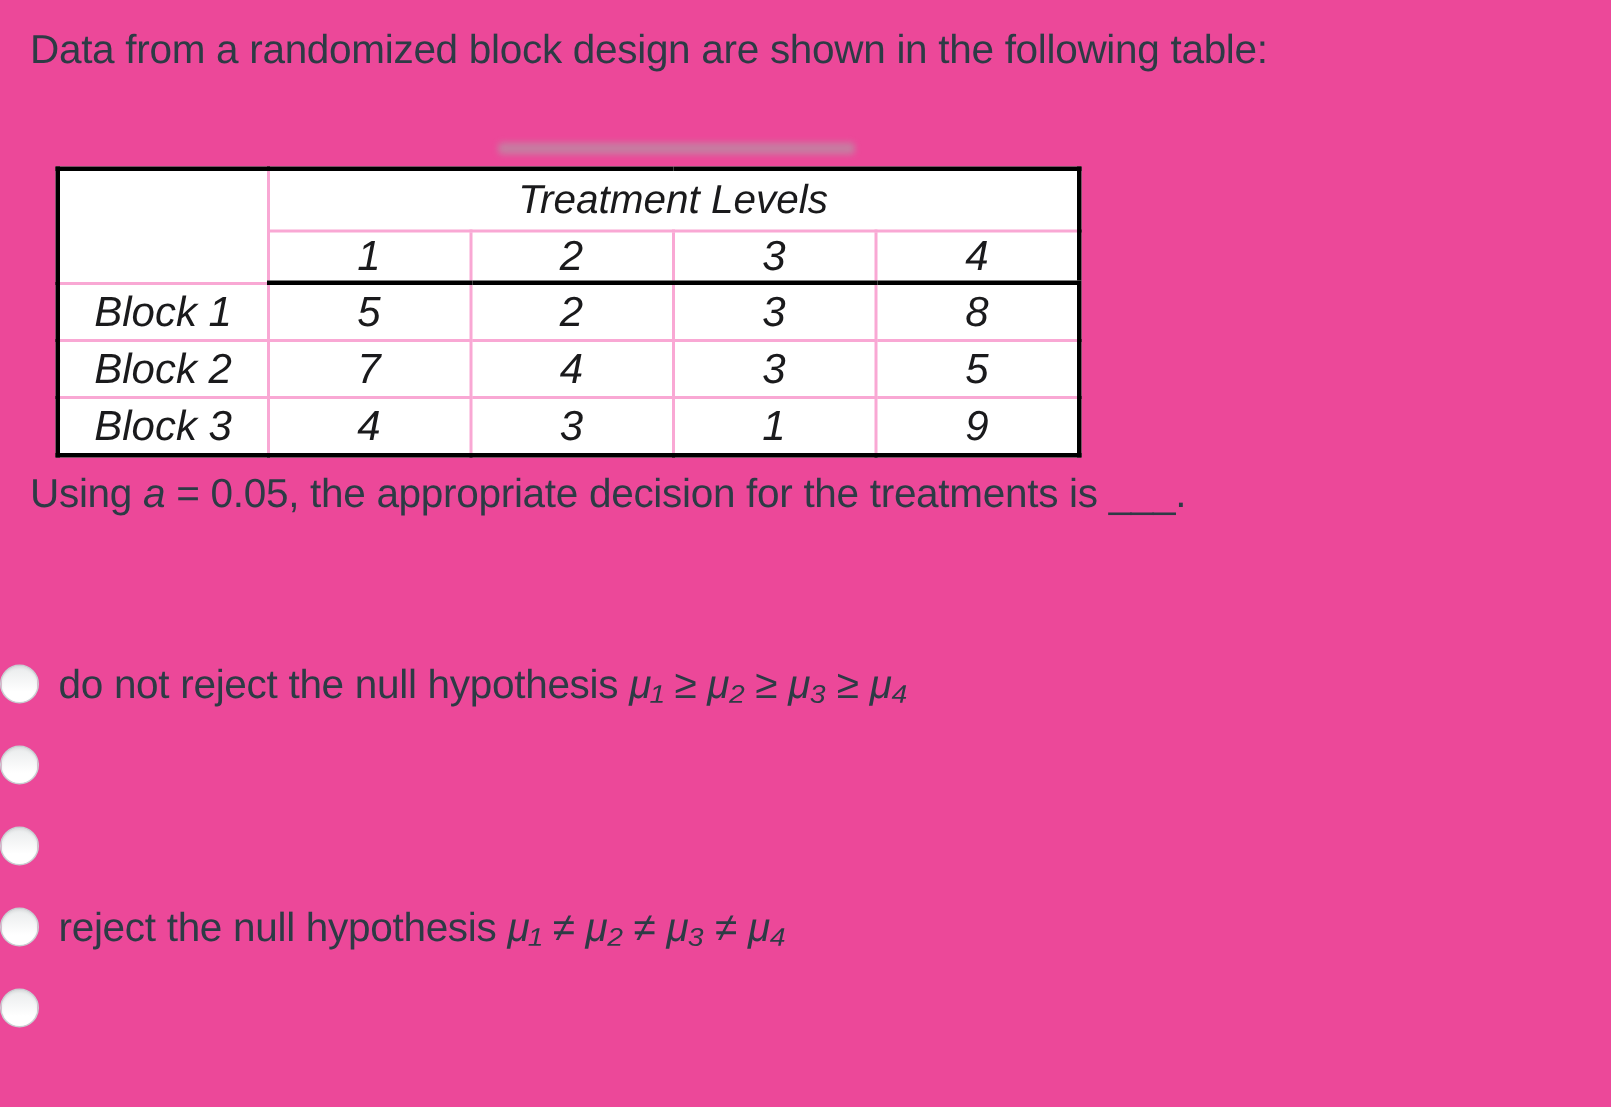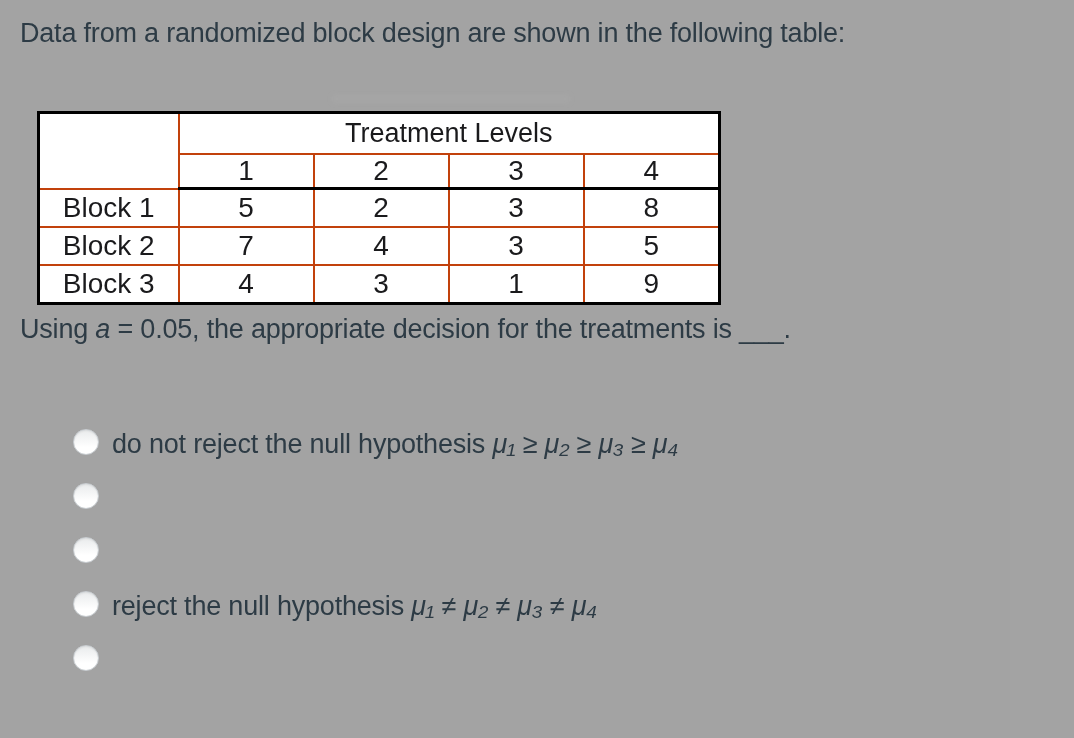--- a/index.html
+++ b/index.html
@@ -1,20 +1,20 @@
 <!DOCTYPE html>
 <html><head>
 <meta charset="utf-8">
 <style>
   html, body { margin: 0; padding: 0; background: #ffffff; }
   .canvas {
     position: relative;
     width: 1074px;
     height: 738px;
-    background: #a3a3a3;
+    background: #ec4899;
     font-family: "Liberation Sans", sans-serif;
     color: #2d3b45;
     overflow: hidden;
   }
 
   
   .page-title {
     position: absolute;
     left: 20px;
     top: 16px;
@@ -45,27 +45,28 @@
   }
   table.rbd {
     border-collapse: collapse;
     table-layout: fixed;
     width: 681px;
     background: #ffffff;
     border: 3px solid #000000;
     color: #1a1a1c;
   }
   table.rbd td {
-    border: 2px solid #c2410c;
+    border: 2px solid #f9a8d4;
     text-align: center;
     vertical-align: middle;
     padding: 0;
     font-size: 28px;
     line-height: 1;
     overflow: hidden;
+    font-style: italic;
   }
   tr.hdr-row td { height: 39px; font-size: 27px; }
   td.corner { border-bottom: 3px solid #000000; }
   tr.colnum-row td { height: 32px; border-bottom: 3px solid #000000; }
   tr.data-row td { height: 36px; text-align: center; }
 
   
   .question-stem {
     position: absolute;
     left: 20px;
@@ -80,22 +81,22 @@
 
   
   .options {
     position: absolute;
     left: 0;
     top: 429px;
     width: 1074px;
   }
   .option-row {
     display: flex;
+    align-items: center;
     height: 54px;
-    padding-left: 73px;
     cursor: pointer;
   }
   .radio {
     width: 26px;
     height: 26px;
     border-radius: 50%;
     border: 1.5px solid #c9ced2;
     background: linear-gradient(180deg, #e9ebec 0%, #ffffff 72%);
     box-shadow: inset 0 1px 2px rgba(0,0,0,0.07);
     flex: 0 0 auto;

